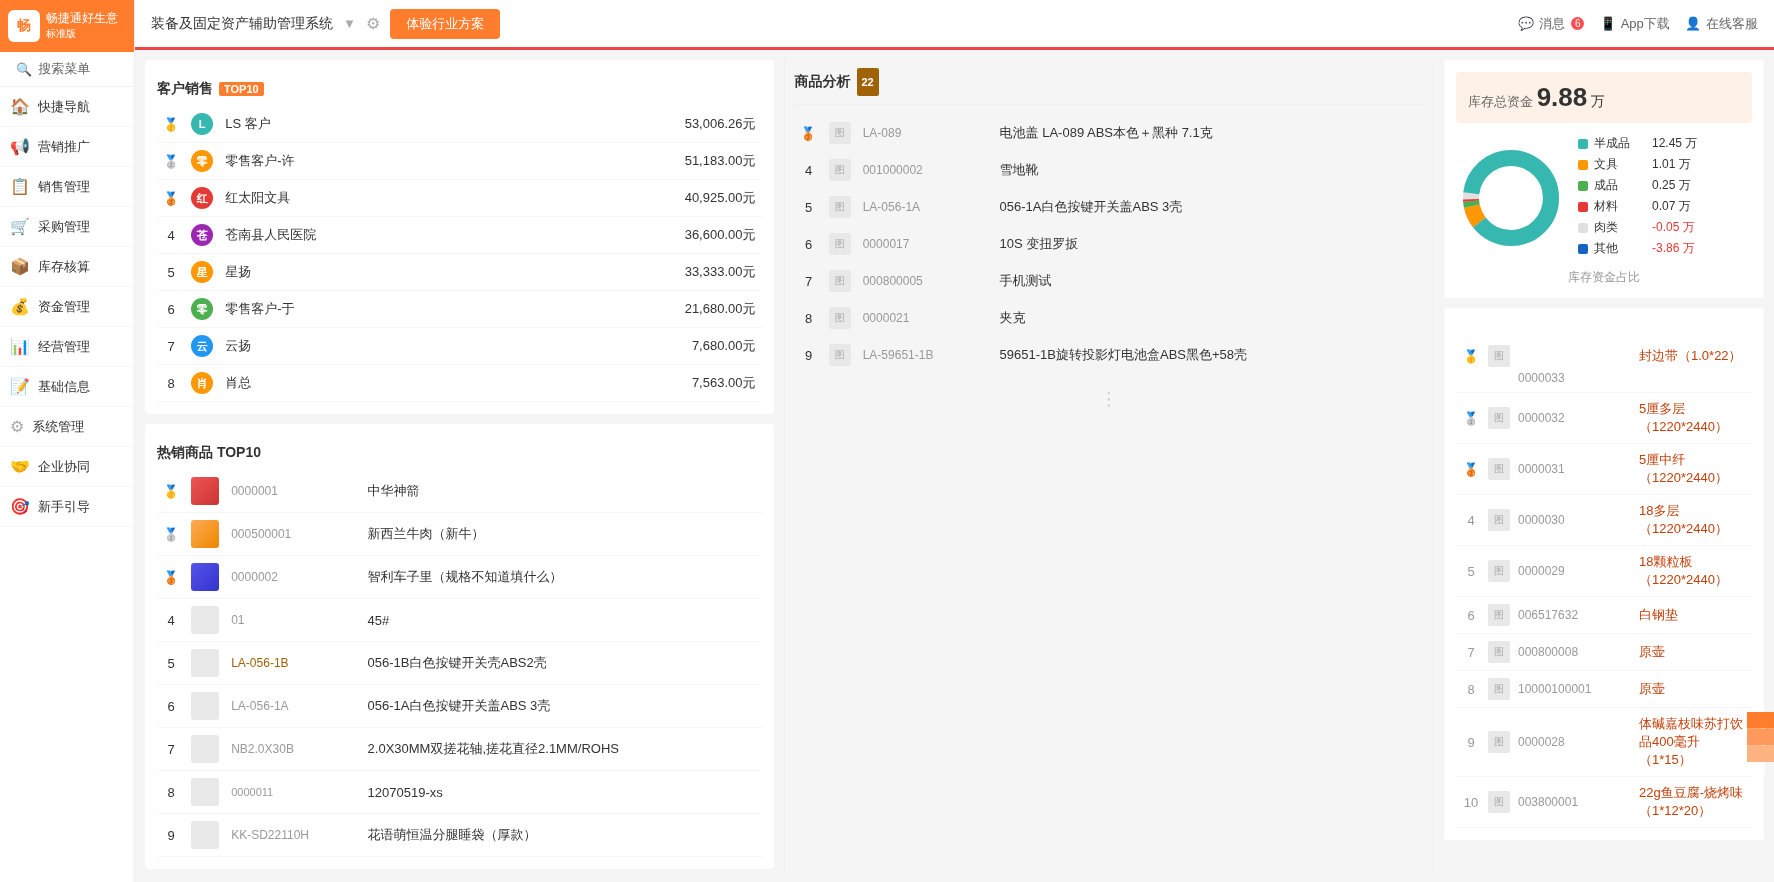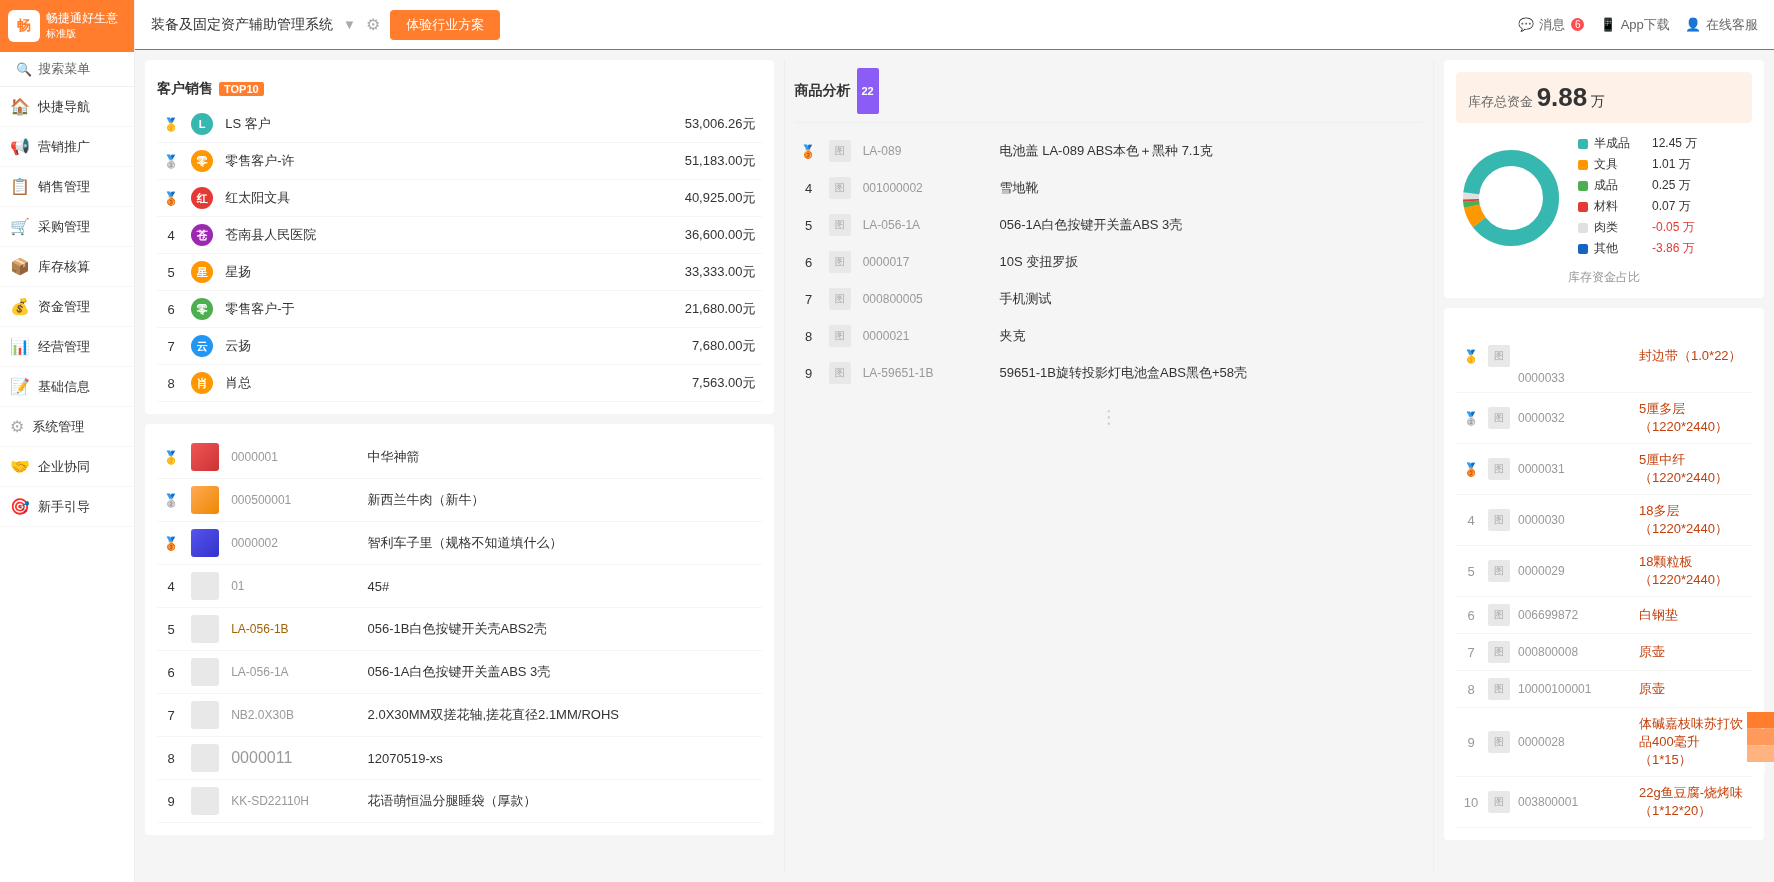--- a/index.html
+++ b/index.html
@@ -56,21 +56,21 @@
       flex-direction: column;
       overflow: hidden;
     }
     .header {
       background: #fff;
       padding: 0 16px;
       height: 50px;
       display: flex;
       align-items: center;
       justify-content: space-between;
-      border-bottom: 1px solid #ef4444;
+      border-bottom: 3px solid #ef4444;
       flex-shrink: 0;
     }
     .header-left { display: flex; align-items: center; gap: 10px; }
     .header-system-name { font-size: 14px; color: #333; }
     .header-dropdown { color: #aaa; cursor: pointer; }
     .header-gear { font-size: 16px; color: #aaa; cursor: pointer; }
     .header-trial-btn {
       background: #ff7d2d;
       color: #fff;
       border: none;
@@ -365,20 +365,23 @@
       <span style="display:inline-flex;align-items:center;justify-content:center;width:22px;height:22px;border-radius:50%;background:#ff9800;font-size:11px;color:#fff;font-weight:bold;">肖</span>
     </td>
     <td>肖总</td>
     <td style="text-align:right;font-weight:500;">7,563.00元</td>
   </tr>
             </tbody>
         </table>
       </div>
 
       <div class="card">
+        <div class="section-header">
+          <span>热销商品 TOP10</span>
+        </div>
         <table class="hot-products-table">
           <tbody id="hot-products-body">
               <tr>
     <td class="rank-num top1" style="width:24px">🥇</td>
     <td style="width:34px"><span style="display:inline-block;width:28px;height:28px;border-radius:3px;background:linear-gradient(135deg,#e55,#c33);vertical-align:middle;"></span></td>
     <td style="color:#999;font-size:12px;white-space:nowrap;">0000001</td>
     <td>中华神箭</td>
   </tr>
               <tr>
     <td class="rank-num top2" style="width:24px">🥈</td>
@@ -412,38 +415,38 @@
   </tr>
               <tr>
     <td class="rank-num " style="width:24px">7</td>
     <td style="width:34px"><span style="display:inline-block;width:28px;height:28px;border-radius:3px;background:#e8e8e8;vertical-align:middle;"></span></td>
     <td style="color:#999;font-size:12px;white-space:nowrap;">NB2.0X30B</td>
     <td>2.0X30MM双搓花轴,搓花直径2.1MM/ROHS</td>
   </tr>
               <tr>
     <td class="rank-num " style="width:24px">8</td>
     <td style="width:34px"><span style="display:inline-block;width:28px;height:28px;border-radius:3px;background:#e8e8e8;vertical-align:middle;"></span></td>
-    <td style="color:#999;font-size:16px;white-space:nowrap;">0000011</td>
+    <td style="color:#999;font-size:11px;white-space:nowrap;">0000011</td>
     <td>12070519-xs</td>
   </tr>
               <tr>
     <td class="rank-num " style="width:24px">9</td>
     <td style="width:34px"><span style="display:inline-block;width:28px;height:28px;border-radius:3px;background:#e8e8e8;vertical-align:middle;"></span></td>
     <td style="color:#999;font-size:12px;white-space:nowrap;">KK-SD22110H</td>
     <td>花语萌恒温分腿睡袋（厚款）</td>
   </tr>
             </tbody>
         </table>
       </div>
     </div>
 
     <div class="page-col2 scrollbar-y">
       <div style="display:flex;align-items:center;gap:6px;padding:8px 0;font-size:14px;font-weight:bold;color:#333;border-bottom:1px solid #eee;">
         <span>商品分析</span>
-        <span style="background:#8b5cf6;color:#fff;font-size:11px;padding:17px 5px;border-radius:2px;">22</span>
+        <span style="background:#a16207;color:#fff;font-size:11px;padding:8px 5px;border-radius:2px;">22</span>
       </div>
       <table class="rank-table" style="width:100%;">
         <tbody id="goods-ranking-body">
             <tr>
     <td class="rank-num top3" style="width:24px">🥉</td>
     <td style="width:30px">
       <span style="display:inline-block;width:22px;height:22px;border-radius:2px;background:#e8e8e8;vertical-align:middle;font-size:10px;text-align:center;line-height:22px;color:#aaa;">图</span>
     </td>
     <td style="color:#999;font-size:12px;white-space:nowrap;">LA-089</td>
     <td>电池盖 LA-089 ABS本色＋黑种 7.1克</td>
@@ -588,21 +591,21 @@
   </div>
             <div class="new-product-row">
     <span class="new-product-rank ">5</span>
     <span class="new-product-img" style="font-size:10px;color:#aaa;">图</span>
     <span class="new-product-info" style="color:#999;margin-right:6px;font-size:12px;">0000029</span>
     <span class="new-product-info">18颗粒板（1220*2440）</span>
   </div>
             <div class="new-product-row">
     <span class="new-product-rank ">6</span>
     <span class="new-product-img" style="font-size:10px;color:#aaa;">图</span>
-    <span class="new-product-info" style="color:#999;margin-right:6px;font-size:12px;">006699872</span>
+    <span class="new-product-info" style="color:#999;margin-right:6px;font-size:12px;">006517632</span>
     <span class="new-product-info">白钢垫</span>
   </div>
             <div class="new-product-row">
     <span class="new-product-rank ">7</span>
     <span class="new-product-img" style="font-size:10px;color:#aaa;">图</span>
     <span class="new-product-info" style="color:#999;margin-right:6px;font-size:12px;">000800008</span>
     <span class="new-product-info">原壶</span>
   </div>
             <div class="new-product-row">
     <span class="new-product-rank ">8</span>

